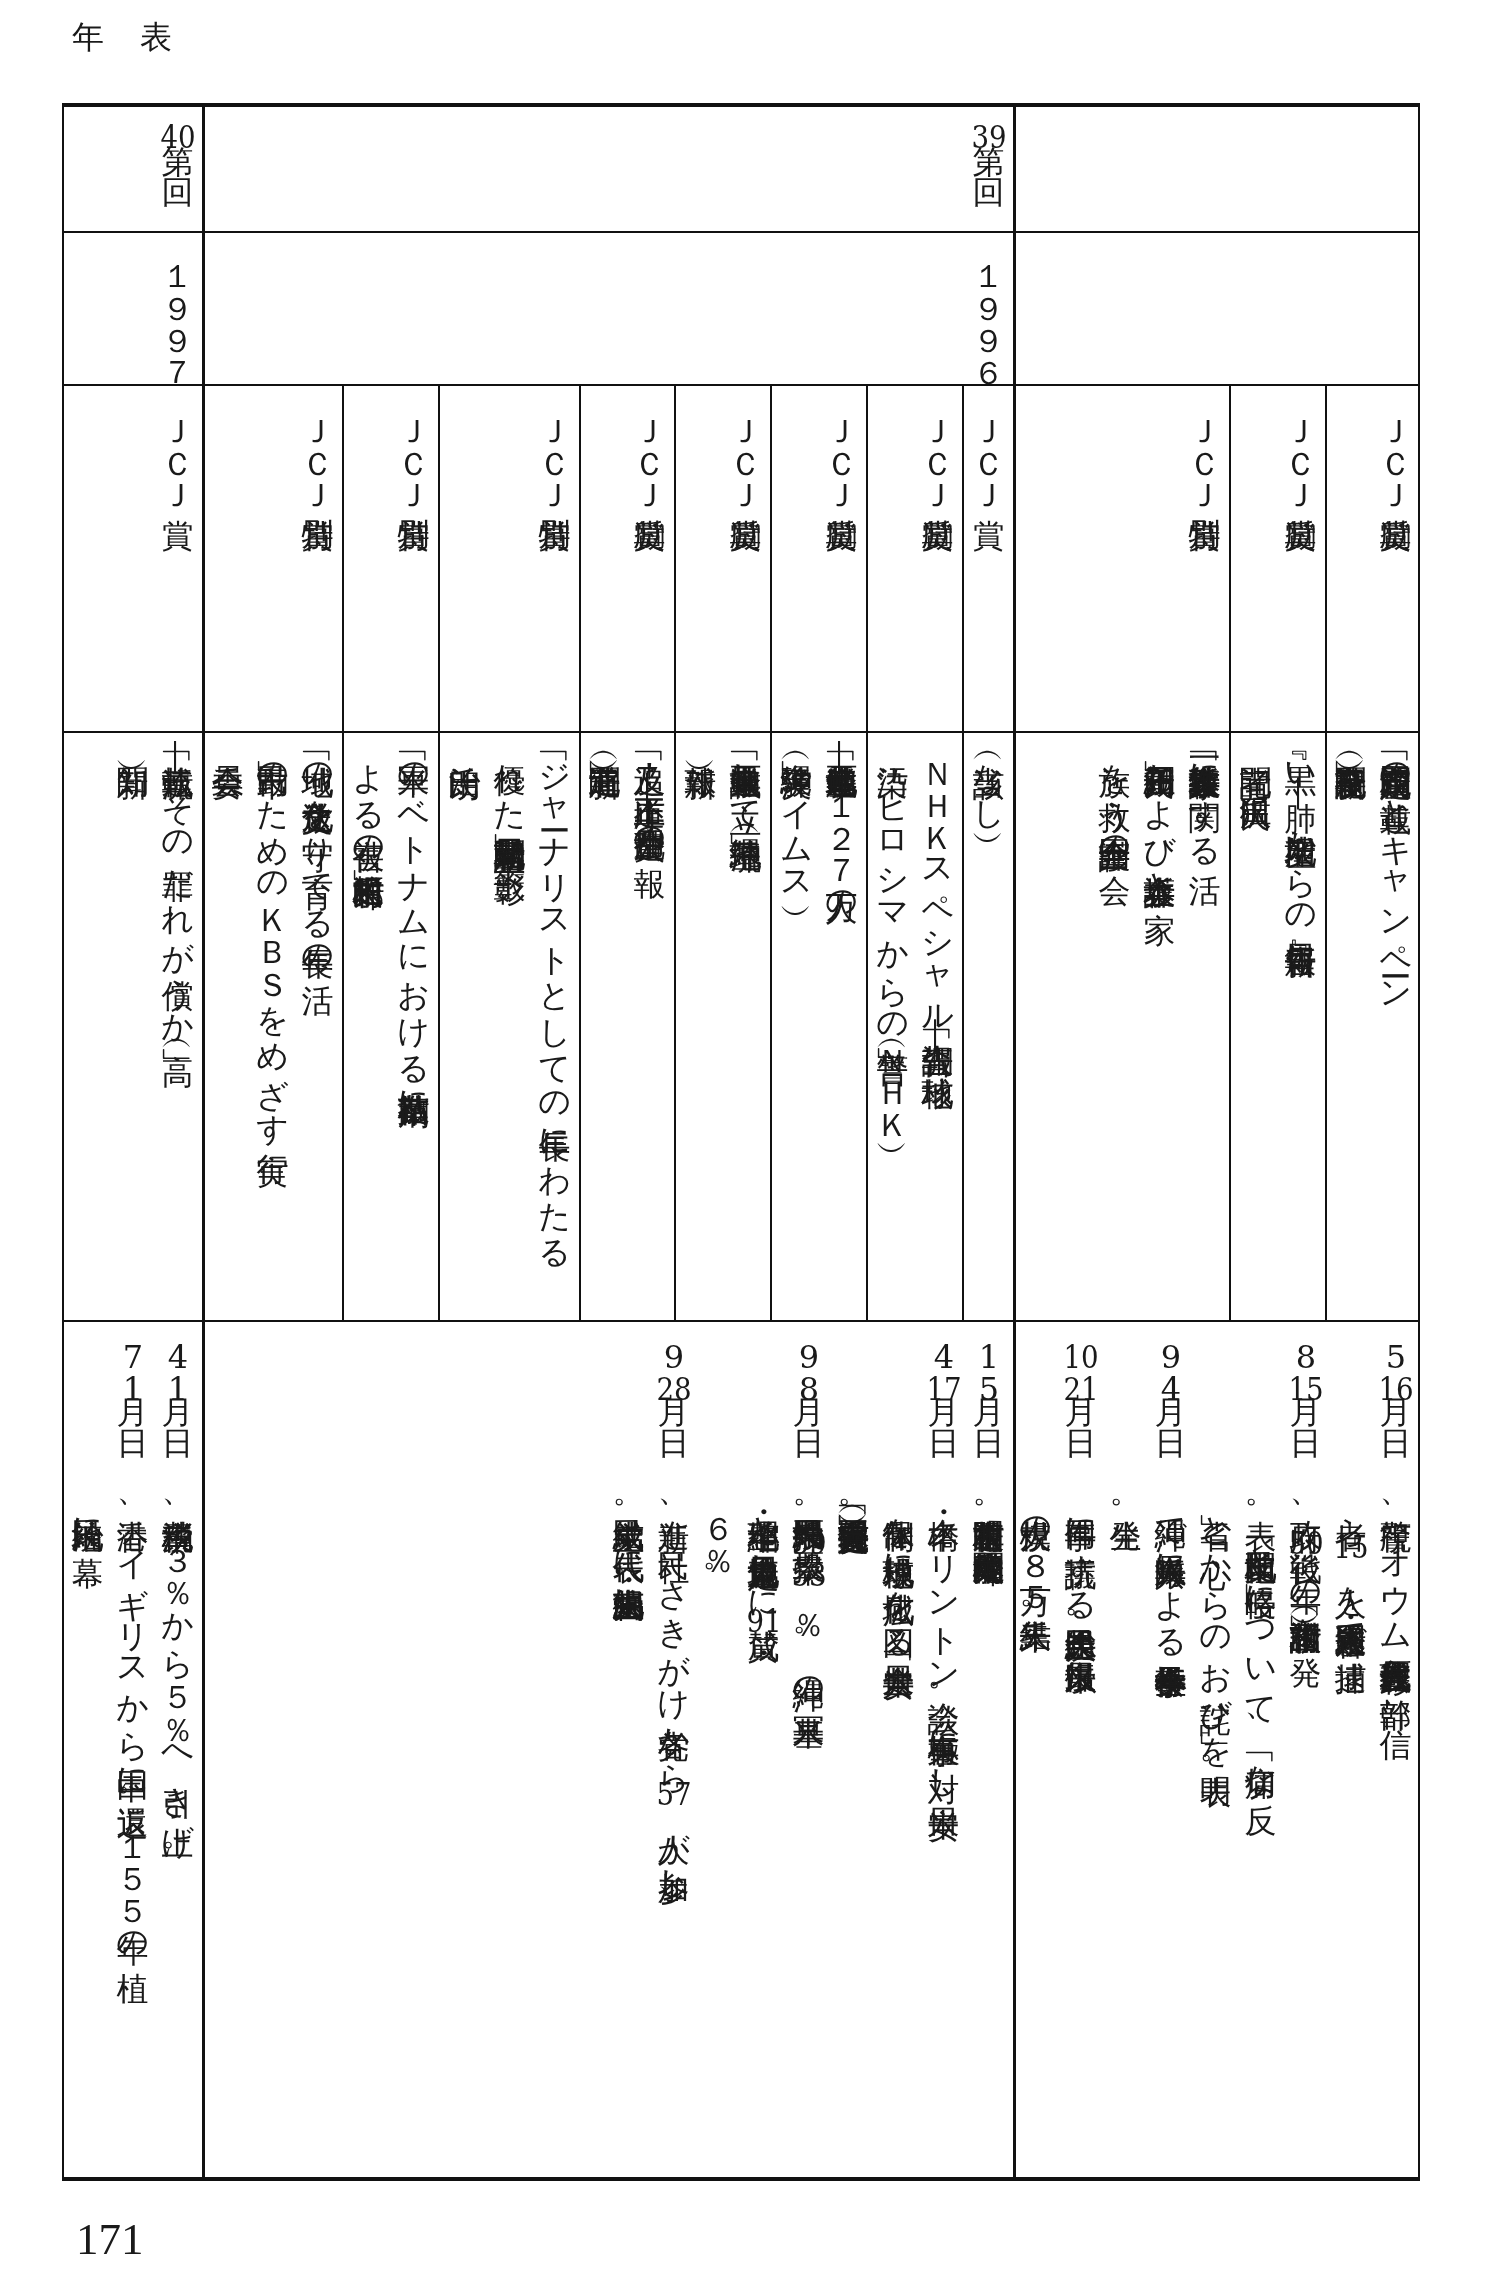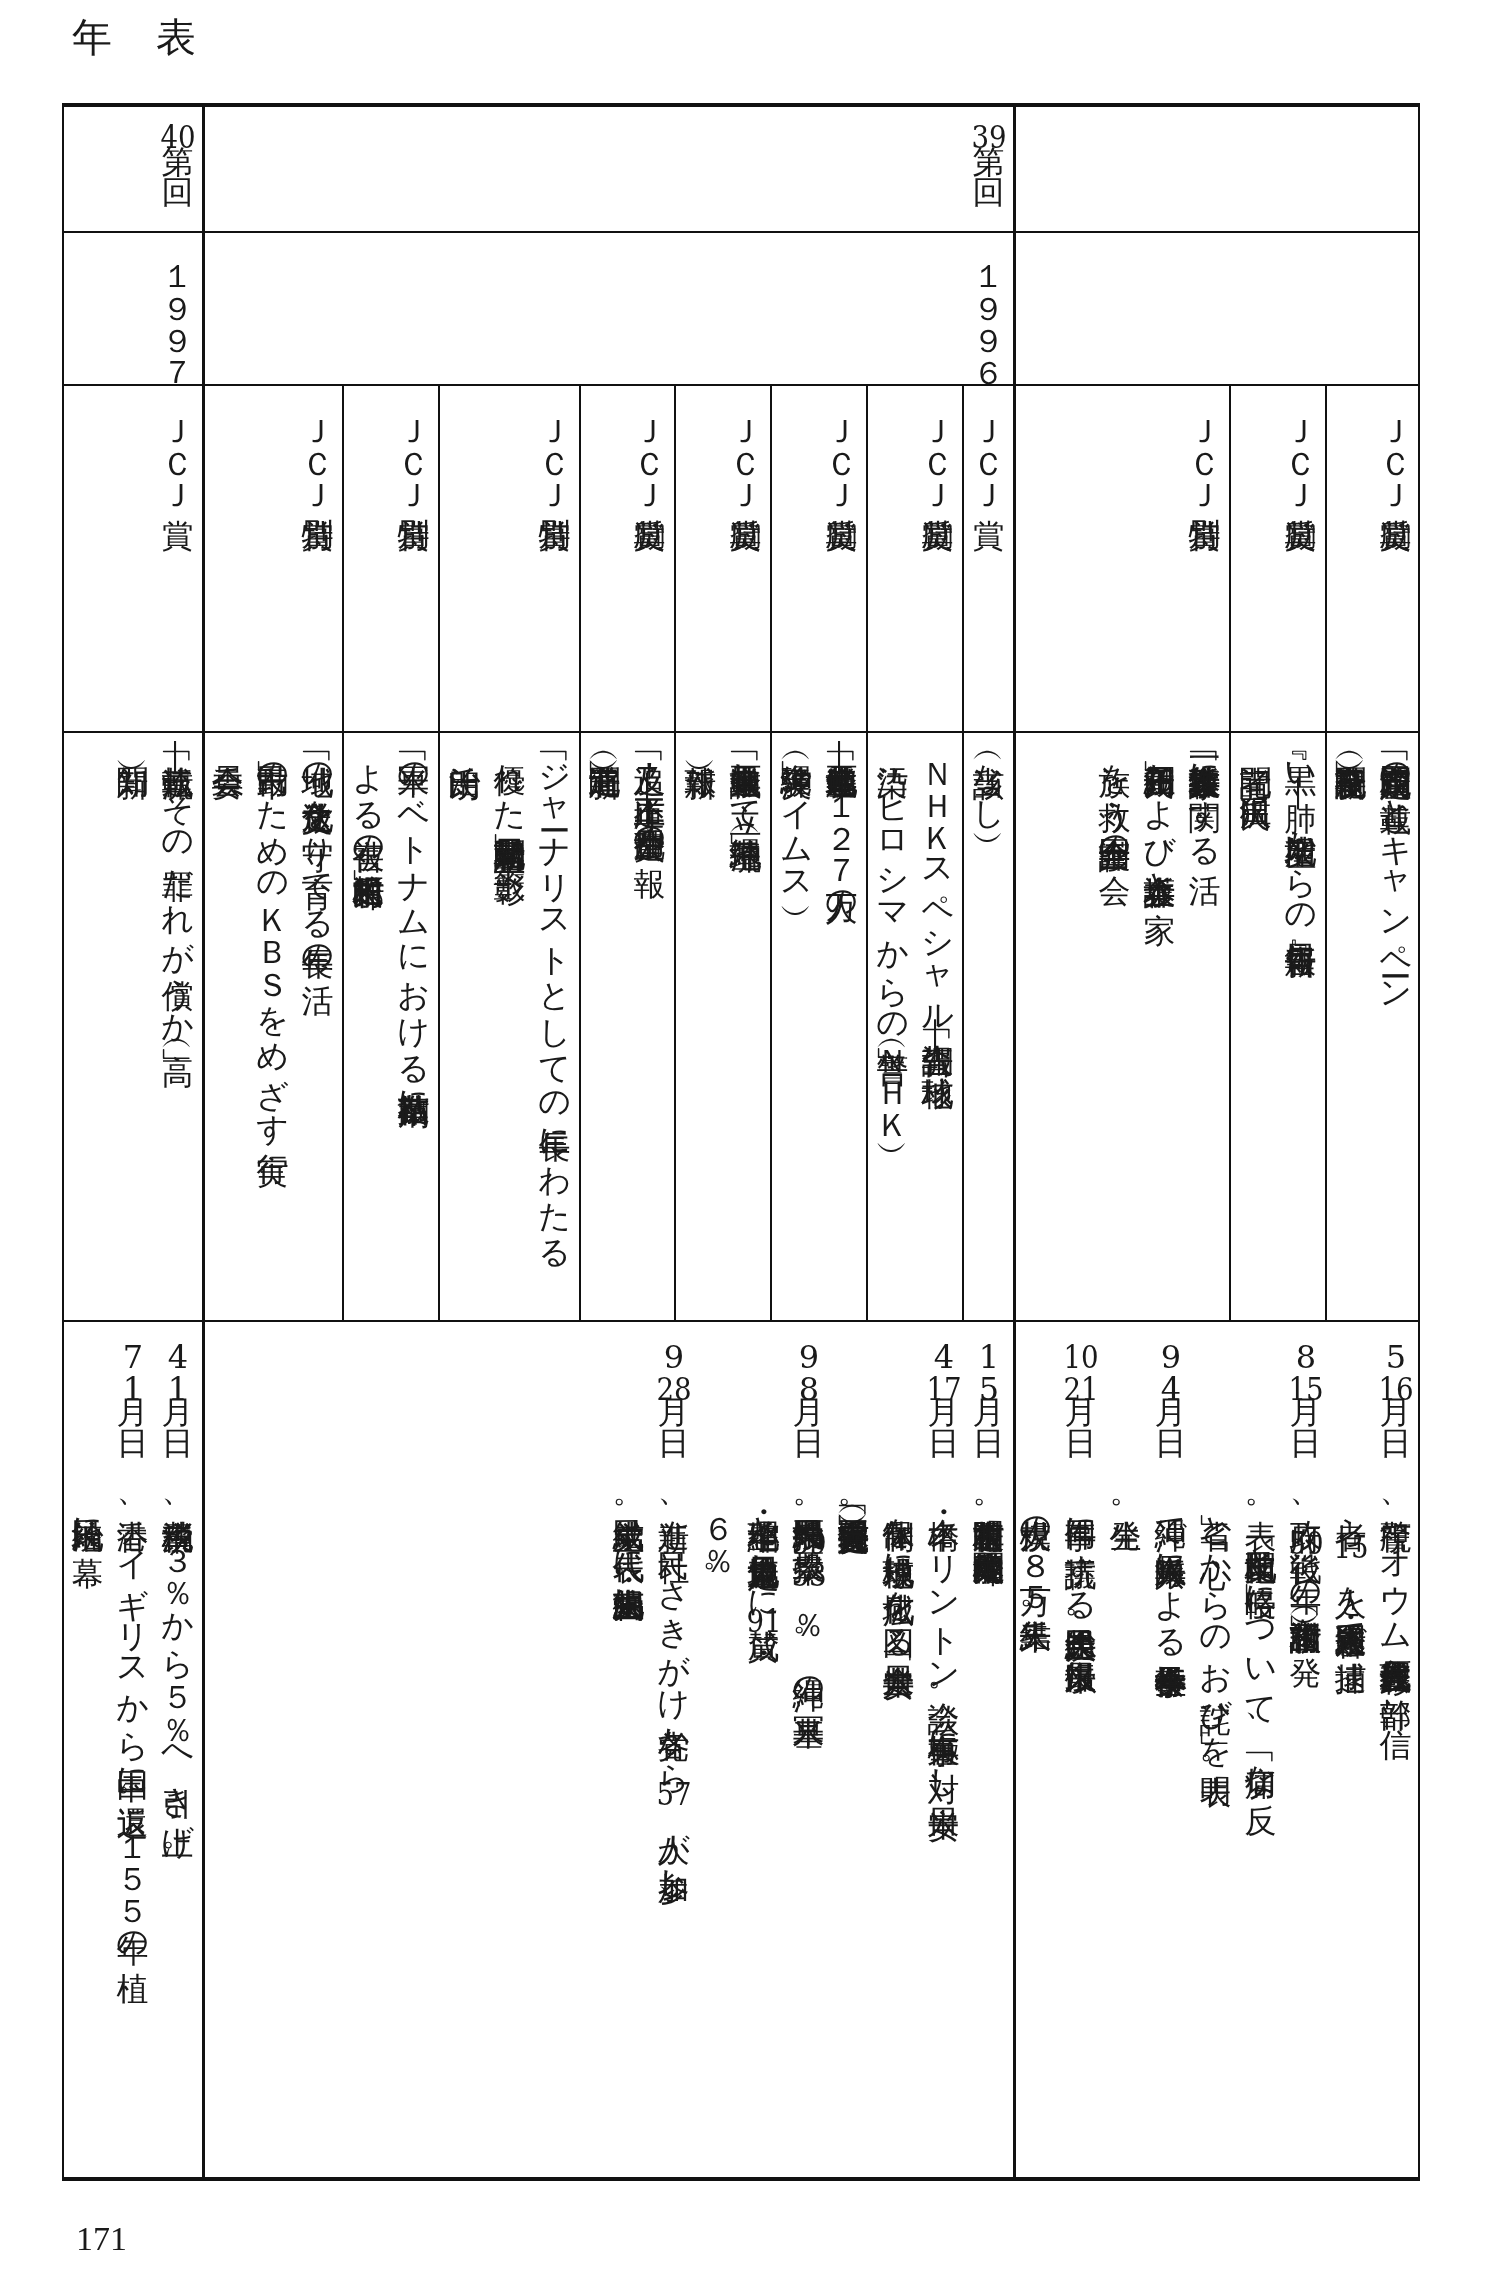--- a/index.html
+++ b/index.html
@@ -5,27 +5,27 @@
     * { box-sizing: border-box; margin: 0; padding: 0; }
     html, body { width: 1496px; height: 2291px; background: #ffffff; }
     body {
       position: relative;
       overflow: hidden;
       color: #1a1a1a;
       font-family: "DejaVu Serif", "Liberation Serif", serif;
     }
     .page-header {
       position: absolute; left: 72px; top: 21px;
-      font-size: 40px; line-height: 32px; letter-spacing: 2px;
+      font-size: 32px; line-height: 32px; letter-spacing: 2px;
       white-space: pre;
     }
     .page-number {
       position: absolute; left: 76px; top: 2219px;
       font-family: "Liberation Serif", serif;
-      font-size: 34px; line-height: 40px;
+      font-size: 45px; line-height: 40px;
     }
     .table {
       position: absolute; left: 62px; top: 103px;
       width: 1358px; height: 2078px;
     }
     .frame {
       position: absolute; inset: 0;
       border-top: 4px solid #111; border-bottom: 4px solid #111;
       border-left: 2px solid #111; border-right: 2px solid #111;
       pointer-events: none; z-index: 2;

